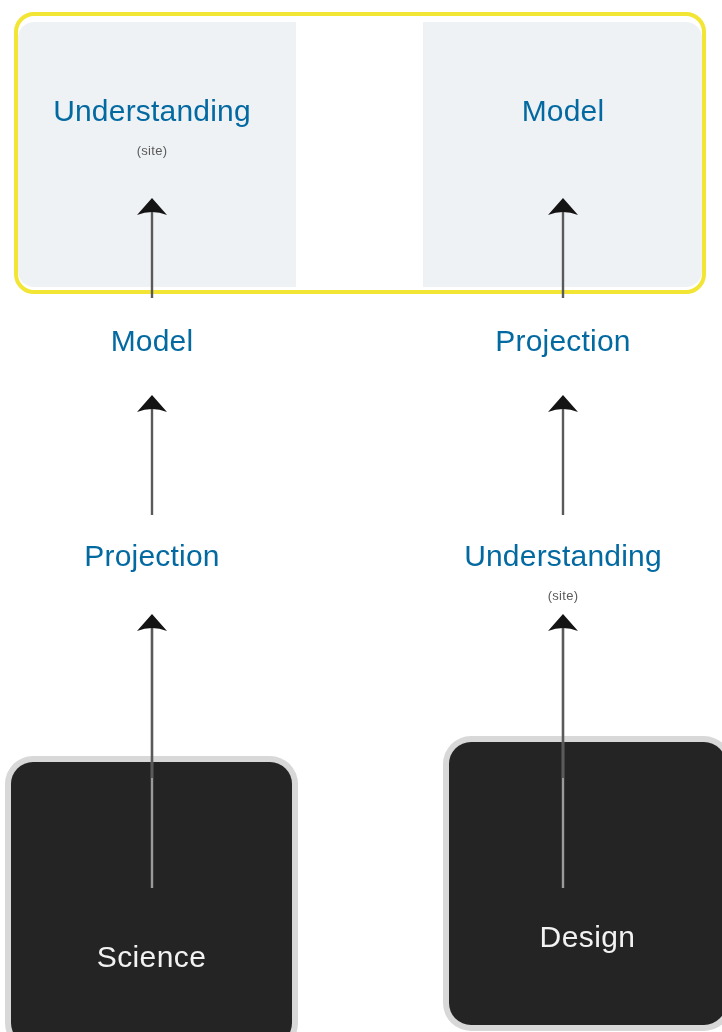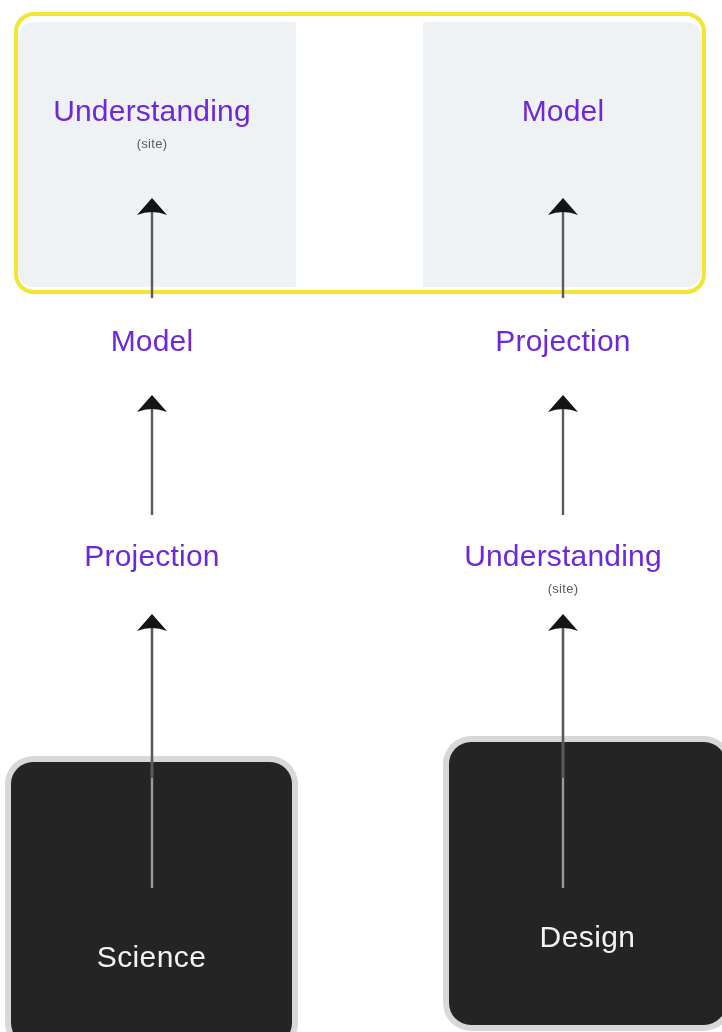--- a/index.html
+++ b/index.html
@@ -65,27 +65,27 @@
     text-align: center;
     color: #3b3b3b;
     font-weight: 400;
     letter-spacing: 0.2px;
     line-height: 1.05;
     white-space: nowrap;
   }
   .label .main {
     display: block;
     font-size: 30px;
-    color: #6d28d9;
+    color: #0369a1;
   }
   .label .sub {
     display: block;
     font-size: 13px;
     color: #5a5a5a;
-    margin-top: 10px;
+    margin-top: 17px;
     letter-spacing: 0.3px;
   }
 
   
   .col-left  { left: 2px;   width: 300px; }
   .col-right { left: 413px; width: 300px; }
 
   .row-1 { top: 95px; }
   .row-2 { top: 325px; }
   .row-3 { top: 540px; }

